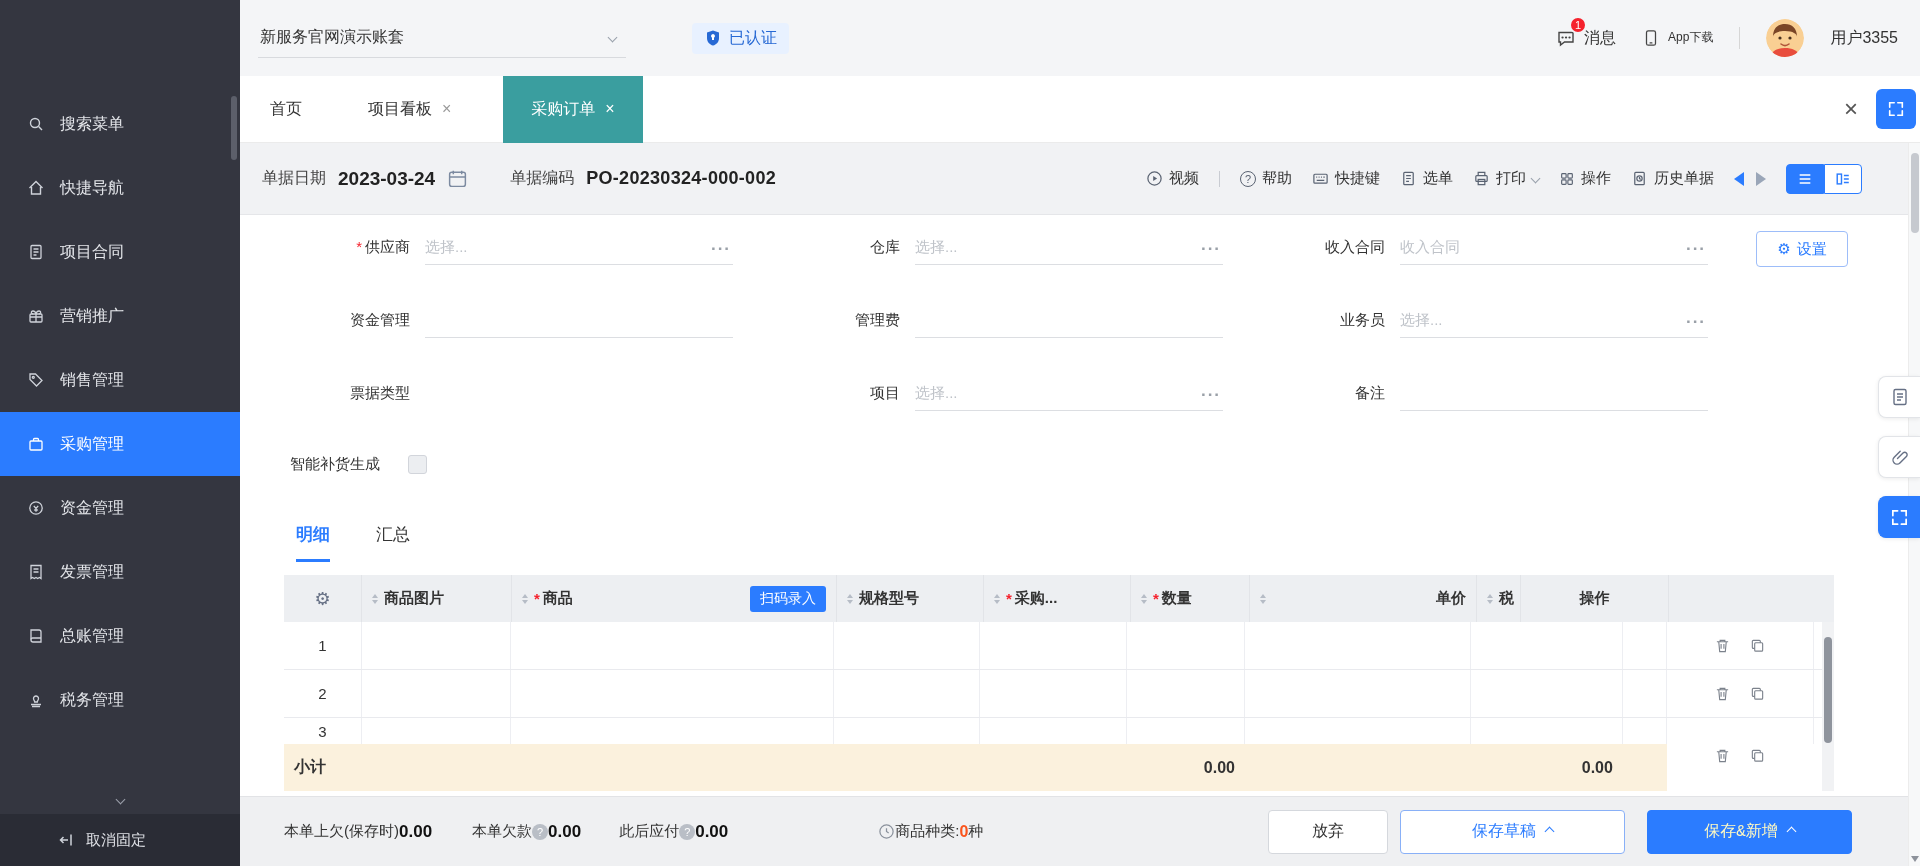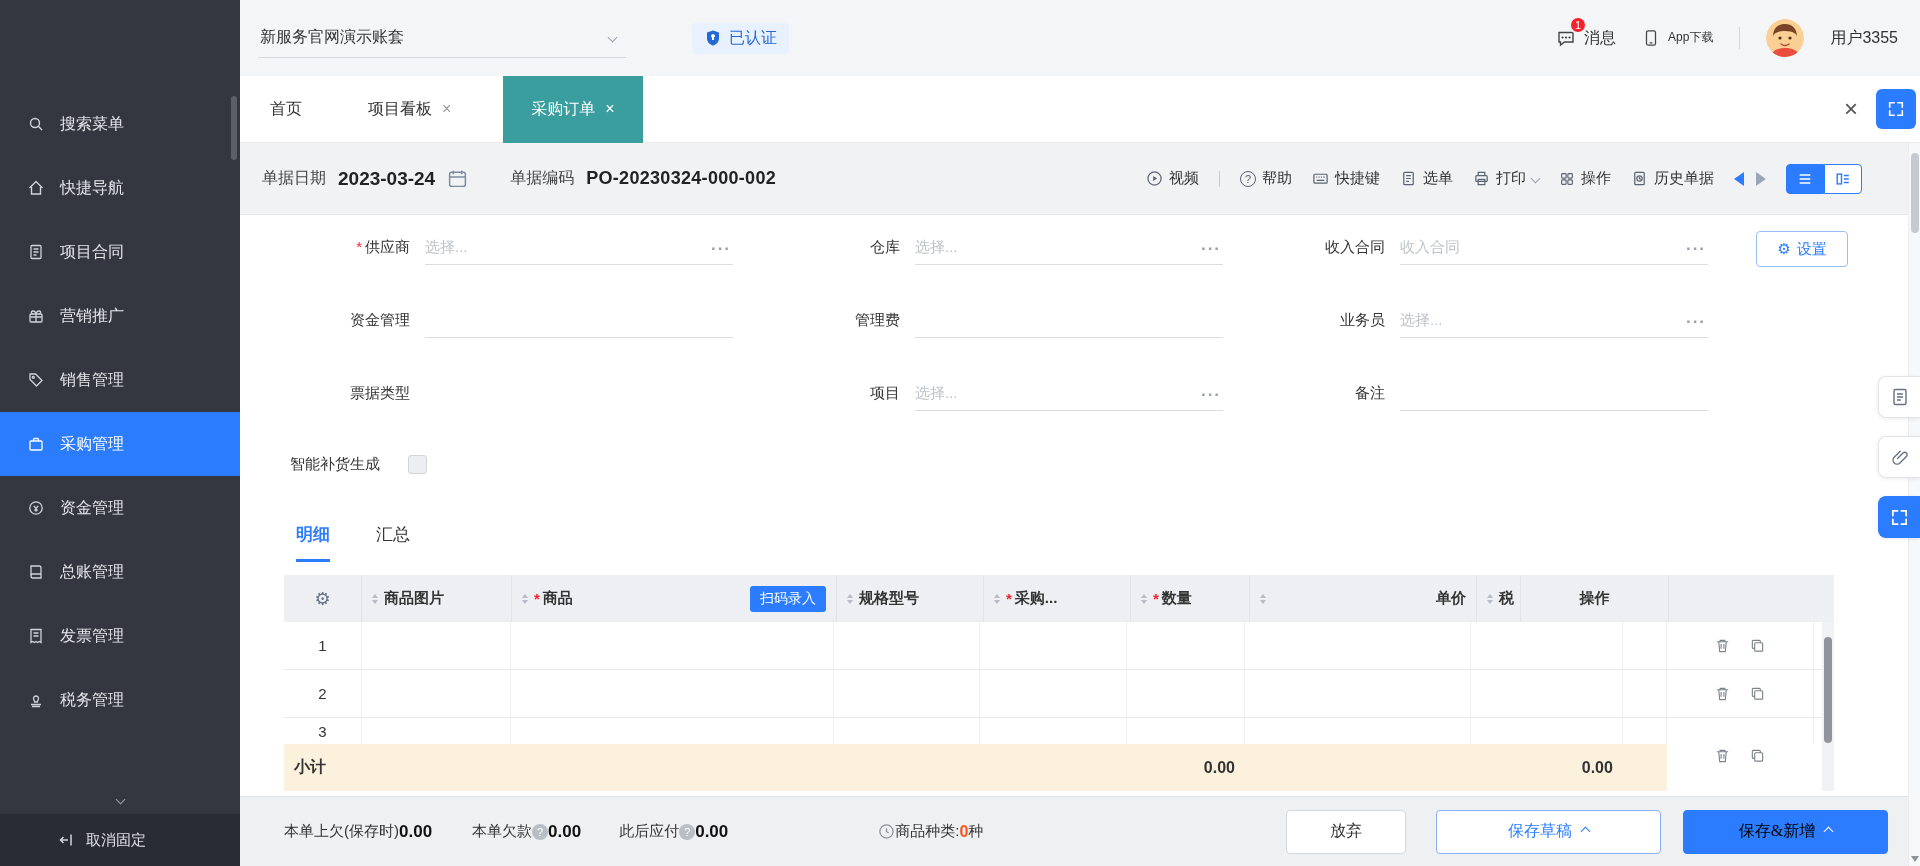--- a/index.html
+++ b/index.html
@@ -116,24 +116,24 @@
   .subrow .num{justify-content:flex-end}
   .tbar{position:absolute;right:0;top:47px;width:12px;height:169px;background:#f1f2f4}
   .tbar .thumb{position:absolute;top:15px;left:2px;width:8px;height:106px;background:#8f949d;border-radius:4px;cursor:pointer}
 
   
   .footbar{position:absolute;left:240px;top:796px;width:1680px;height:70px;background:#eff0f2;border-top:1px solid #e2e3e6;display:flex;align-items:center;z-index:6}
   .stat{display:flex;align-items:center;font-size:15px;color:#333;white-space:nowrap}
   .stat b{font-size:17px;color:#111}
   .qmark{width:16px;height:16px;border-radius:50%;background:#b9bec6;color:#fff;font-size:11px;display:flex;align-items:center;justify-content:center;cursor:pointer}
   .kinds-v{color:#fa541c;font-weight:bold;font-size:16px}
-  .btn{height:44px;border-radius:4px;font-size:16px;display:flex;align-items:center;justify-content:center;gap:10px;cursor:pointer;font-family:Liberation Serif, serif}
+  .btn{height:44px;border-radius:4px;font-size:16px;display:flex;align-items:center;justify-content:center;gap:10px;cursor:pointer;font-family:Liberation Mono, monospace}
   .btn-discard{width:120px;background:#fff;border:1px solid #d5d8dd;color:#333;margin-left:auto}
-  .btn-draft{width:225px;background:#fff;border:1px solid #89b0f7;color:#2b7cff;margin-left:30px}
-  .btn-save{width:205px;background:#2b7cff;border:1px solid #2b7cff;color:#000000;margin-left:22px;margin-right:32px}
+  .btn-draft{width:225px;background:#fff;border:1px solid #89b0f7;color:#2b7cff;margin-left:12px}
+  .btn-save{width:205px;background:#2b7cff;border:1px solid #2b7cff;color:#fef9c3;margin-left:22px;margin-right:68px}
 
   
   .vscroll{position:absolute;right:0;top:143px;width:12px;height:723px;background:#f7f8f9;border-left:1px solid #ececec;z-index:8}
   .vthumb{position:absolute;top:10px;left:2px;width:8px;height:80px;background:#c6c9cf;border-radius:4px;cursor:pointer}
   .varrow{position:absolute;bottom:4px;left:2px;width:0;height:0;border-left:4px solid transparent;border-right:4px solid transparent;border-top:6px solid #8d929b;cursor:pointer}
   .floaties{position:absolute;right:0;top:376px;z-index:9}
   .fbtn{width:42px;height:42px;background:#fff;border:1px solid #e2e4e8;border-right:none;border-radius:8px 0 0 8px;display:flex;align-items:center;justify-content:center;margin-bottom:18px;cursor:pointer;box-shadow:0 1px 4px rgba(0,0,0,.08)}
   .fbtn.blue{background:#2b7cff;border-color:#2b7cff}
 </style>
 </head>
@@ -204,34 +204,34 @@
           <svg width="18" height="18" viewBox="0 0 18 18" fill="none" stroke="currentColor" stroke-width="1.3">
               <circle cx="9" cy="9" r="6.2"></circle>
               <path d="M6.8 6.8 9 9.5l2.2-2.7M9 9.5v3.2M7.2 11h3.6"></path>
             </svg>
         </span>
         <span>资金管理</span>
       </div>
       <div class="mitem">
         <span class="micon">
           <svg width="18" height="18" viewBox="0 0 18 18" fill="none" stroke="currentColor" stroke-width="1.3">
+              <path d="M4 15.5l1.6-1 1.7 1 1.7-1 1.7 1 1.7-1 1.6 1V2.5H4z"></path>
+              <path d="M6.5 6h5M6.5 9h5"></path>
+            </svg>
+        </span>
+        <span>发票管理</span>
+      </div>
+      <div class="mitem">
+        <span class="micon">
+          <svg width="18" height="18" viewBox="0 0 18 18" fill="none" stroke="currentColor" stroke-width="1.3">
               <path d="M4 3h8a2 2 0 0 1 2 2v10H6a2 2 0 0 1-2-2z"></path>
               <path d="M4 12.5A1.5 1.5 0 0 1 5.5 11H14"></path>
             </svg>
         </span>
         <span>总账管理</span>
-      </div>
-      <div class="mitem">
-        <span class="micon">
-          <svg width="18" height="18" viewBox="0 0 18 18" fill="none" stroke="currentColor" stroke-width="1.3">
-              <path d="M4 15.5l1.6-1 1.7 1 1.7-1 1.7 1 1.7-1 1.6 1V2.5H4z"></path>
-              <path d="M6.5 6h5M6.5 9h5"></path>
-            </svg>
-        </span>
-        <span>发票管理</span>
       </div>
       <div class="mitem">
         <span class="micon">
           <svg width="18" height="18" viewBox="0 0 18 18" fill="none" stroke="currentColor" stroke-width="1.3">
               <path d="M6.5 7.5a2.5 2.5 0 1 1 5 0c0 1.6-1.2 2-1.2 3.5H7.7c0-1.5-1.2-1.9-1.2-3.5z"></path>
               <path d="M4 13.5h10M5 15.5h8"></path>
             </svg>
         </span>
         <span>税务管理</span>
       </div>

